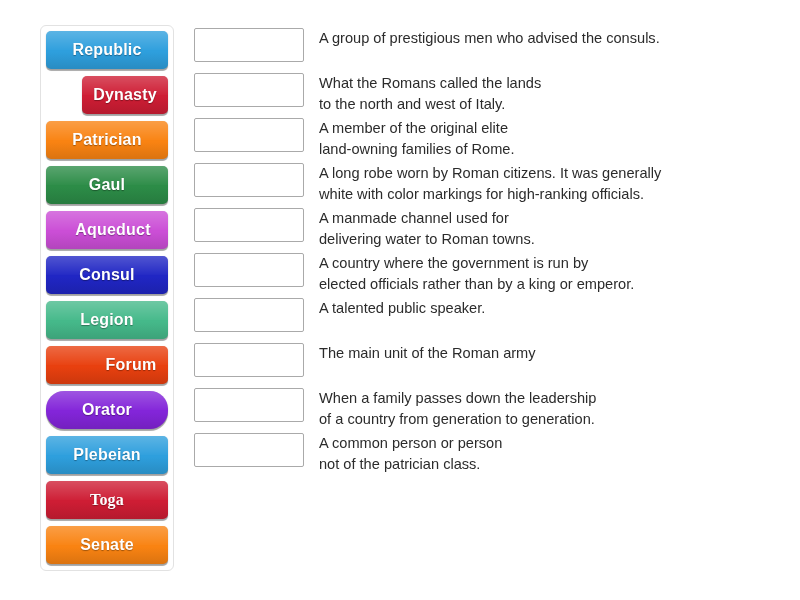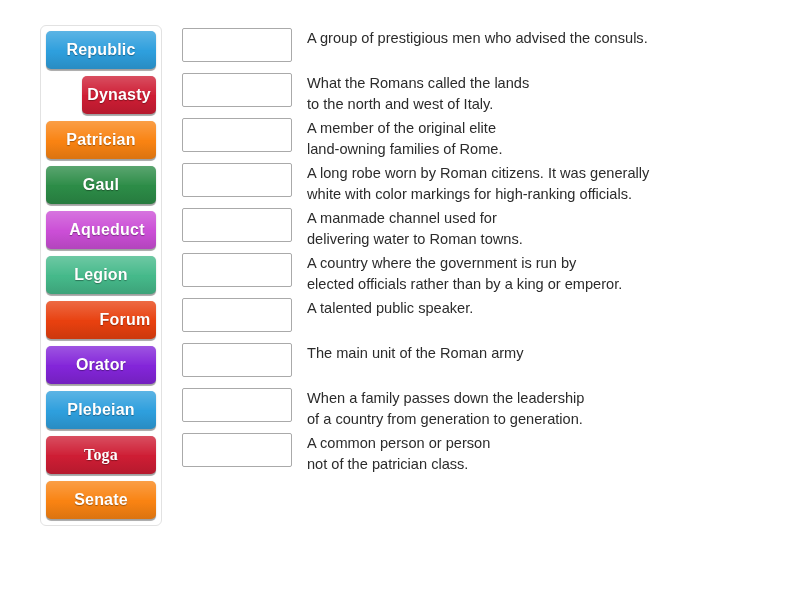--- a/index.html
+++ b/index.html
@@ -23,21 +23,21 @@
     width: 800px;
     height: 600px;
     display: flex;
     align-items: flex-start;
   }
 
   
   .tiles-panel {
     margin-left: 40px;
     margin-top: 25px;
-    width: 122px;
+    width: 134px;
     border: 1px solid #e2e2e2;
     border-radius: 6px;
     background: #ffffff;
     padding: 5px 5px 6px 5px;
     box-sizing: border-box;
   }
 
   .tile {
     position: relative;
     height: 38px;
@@ -123,27 +123,30 @@
       </div>
       <div class="tile" style="background: linear-gradient(rgb(249, 131, 18) 0%, rgb(249, 131, 18) 55%, rgba(0, 0, 0, 0.12) 100%), rgb(249, 131, 18); background-blend-mode: normal;">
         <span class="tile-label">Patrician</span>
       </div>
       <div class="tile" style="background: linear-gradient(rgb(44, 140, 71) 0%, rgb(44, 140, 71) 55%, rgba(0, 0, 0, 0.12) 100%), rgb(44, 140, 71); background-blend-mode: normal;">
         <span class="tile-label">Gaul</span>
       </div>
       <div class="tile" style="background: linear-gradient(rgb(203, 78, 214) 0%, rgb(203, 78, 214) 55%, rgba(0, 0, 0, 0.12) 100%), rgb(203, 78, 214); background-blend-mode: normal; padding-left: 12px;">
         <span class="tile-label">Aqueduct</span>
       </div>
+      <div class="tile" style="background: linear-gradient(rgb(32, 38, 196) 0%, rgb(32, 38, 196) 55%, rgba(0, 0, 0, 0.12) 100%), rgb(32, 38, 196); background-blend-mode: normal;">
+        <span class="tile-label">Consul</span>
+      </div>
       <div class="tile" style="background: linear-gradient(rgb(69, 185, 138) 0%, rgb(69, 185, 138) 55%, rgba(0, 0, 0, 0.12) 100%), rgb(69, 185, 138); background-blend-mode: normal;">
         <span class="tile-label">Legion</span>
       </div>
       <div class="tile" style="background: linear-gradient(rgb(232, 64, 15) 0%, rgb(232, 64, 15) 55%, rgba(0, 0, 0, 0.12) 100%), rgb(232, 64, 15); background-blend-mode: normal; padding-left: 48px;">
         <span class="tile-label">Forum</span>
       </div>
-      <div class="tile" style="background: linear-gradient(rgb(131, 37, 217) 0%, rgb(131, 37, 217) 55%, rgba(0, 0, 0, 0.12) 100%), rgb(131, 37, 217); background-blend-mode: normal;">
+      <div class="tile" style="background: linear-gradient(rgb(131, 37, 217) 0%, rgb(131, 37, 217) 55%, rgba(0, 0, 0, 0.12) 100%), rgb(131, 37, 217); background-blend-mode: normal; border-radius: 18px;">
         <span class="tile-label">Orator</span>
       </div>
       <div class="tile" style="background: linear-gradient(rgb(46, 159, 221) 0%, rgb(46, 159, 221) 55%, rgba(0, 0, 0, 0.12) 100%), rgb(46, 159, 221); background-blend-mode: normal;">
         <span class="tile-label">Plebeian</span>
       </div>
       <div class="tile" style="background: linear-gradient(rgb(206, 29, 52) 0%, rgb(206, 29, 52) 55%, rgba(0, 0, 0, 0.12) 100%), rgb(206, 29, 52); background-blend-mode: normal; font-family: Liberation Serif, serif;">
         <span class="tile-label">Toga</span>
       </div>
       <div class="tile" style="background: linear-gradient(rgb(249, 131, 18) 0%, rgb(249, 131, 18) 55%, rgba(0, 0, 0, 0.12) 100%), rgb(249, 131, 18); background-blend-mode: normal;">
         <span class="tile-label">Senate</span>

